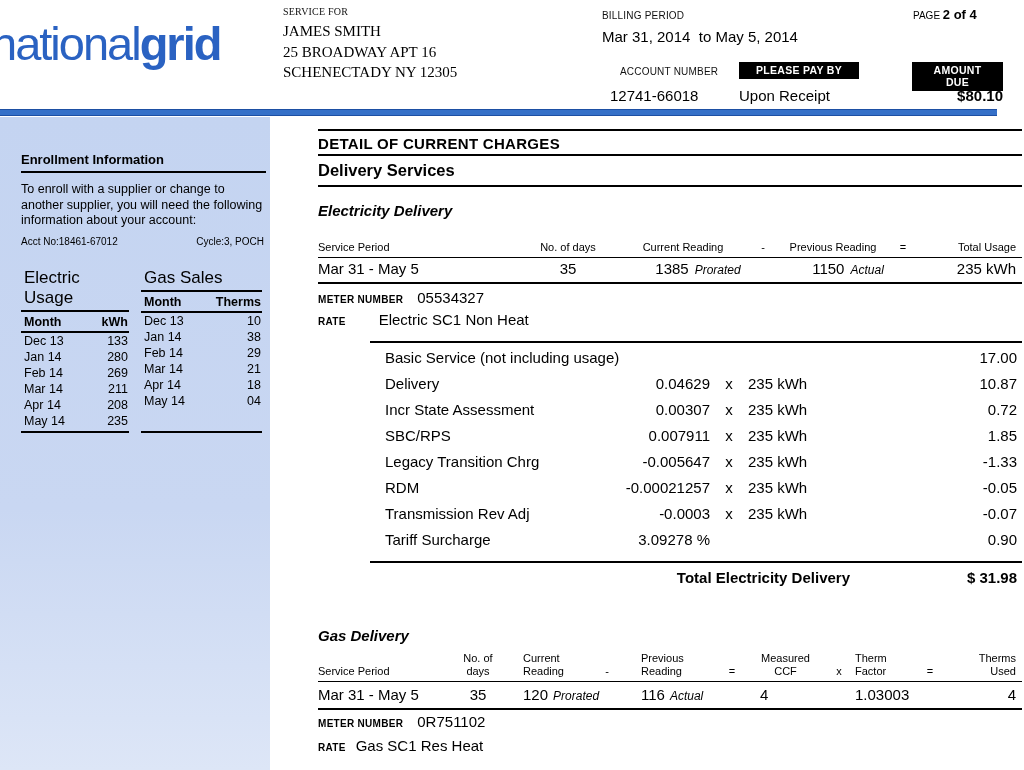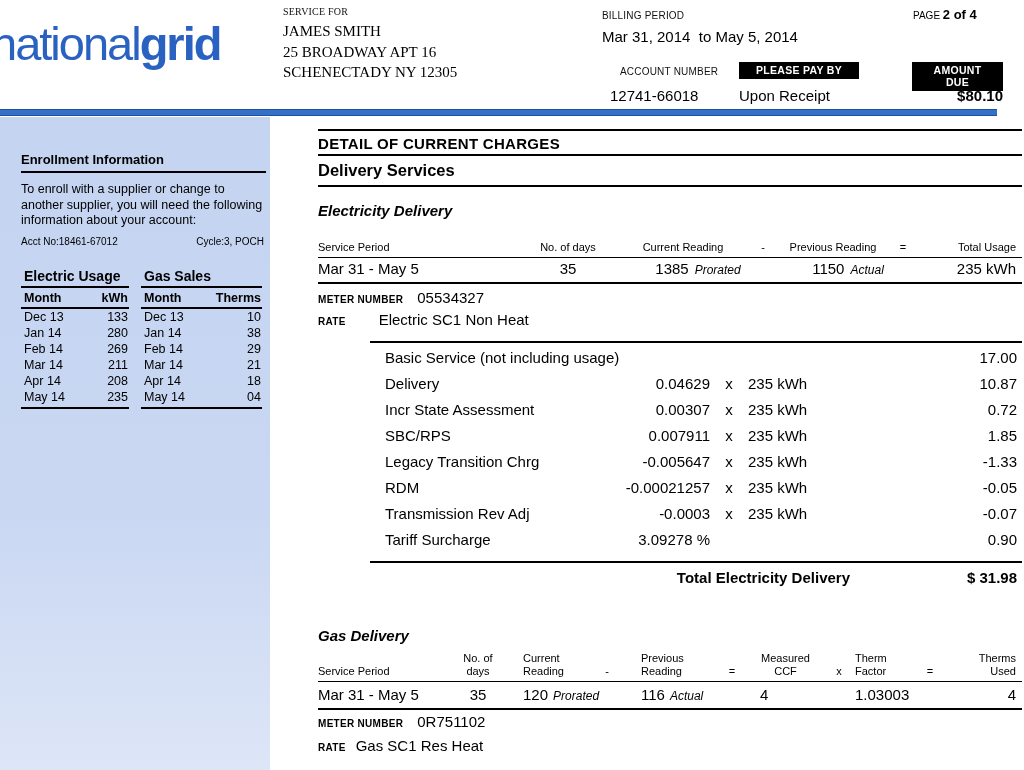--- a/index.html
+++ b/index.html
@@ -40,21 +40,21 @@
   .enroll-text { margin-top:9px; width:243px; line-height:15.5px; }
   .kv-row { margin-top:8px; font-size:13px; }
   .kv-row .k { font-size:12px; font-weight:700; margin-right:10px; }
   .acct-row { display:flex; margin-top:7px; padding-right:6px; font-size:10px; }
   .acct-row .cycle-group { margin-left:auto; }
 
   .usage-tables { display:flex; gap:12px; margin-top:21px; }
   .usage-table { border-bottom:2px solid #000; padding-bottom:2px; }
   .usage-table.electric { width:108px; }
   .usage-table.gas { width:121px; }
-  .ut-title { font-weight:700; font-size:14px; border-bottom:2px solid #000; padding:0 0 2px 3px; }
+  .ut-title { font-weight:400; font-size:17px; border-bottom:2px solid #000; padding:0 0 2px 3px; }
   .ut-head { display:flex; justify-content:space-between; font-weight:700; border-bottom:2px solid #000; padding:3px 1px 2px 3px; }
   .ut-row { display:flex; justify-content:space-between; line-height:16px; padding:0 1px 0 3px; }
   .ut-row:first-of-type { margin-top:3px; }
 
   
   .main { position:absolute; left:318px; top:0; width:704px; height:770px; font-size:15px; }
   .rule { position:absolute; left:0; width:704px; height:2px; background:#000; }
   .h-detail { position:absolute; top:135px; font-size:15px; font-weight:700; letter-spacing:.3px; }
   .h-delivery { position:absolute; top:161px; font-size:16.5px; font-weight:700; }
   .h-italic { font-size:15px; font-weight:700; font-style:italic; }

